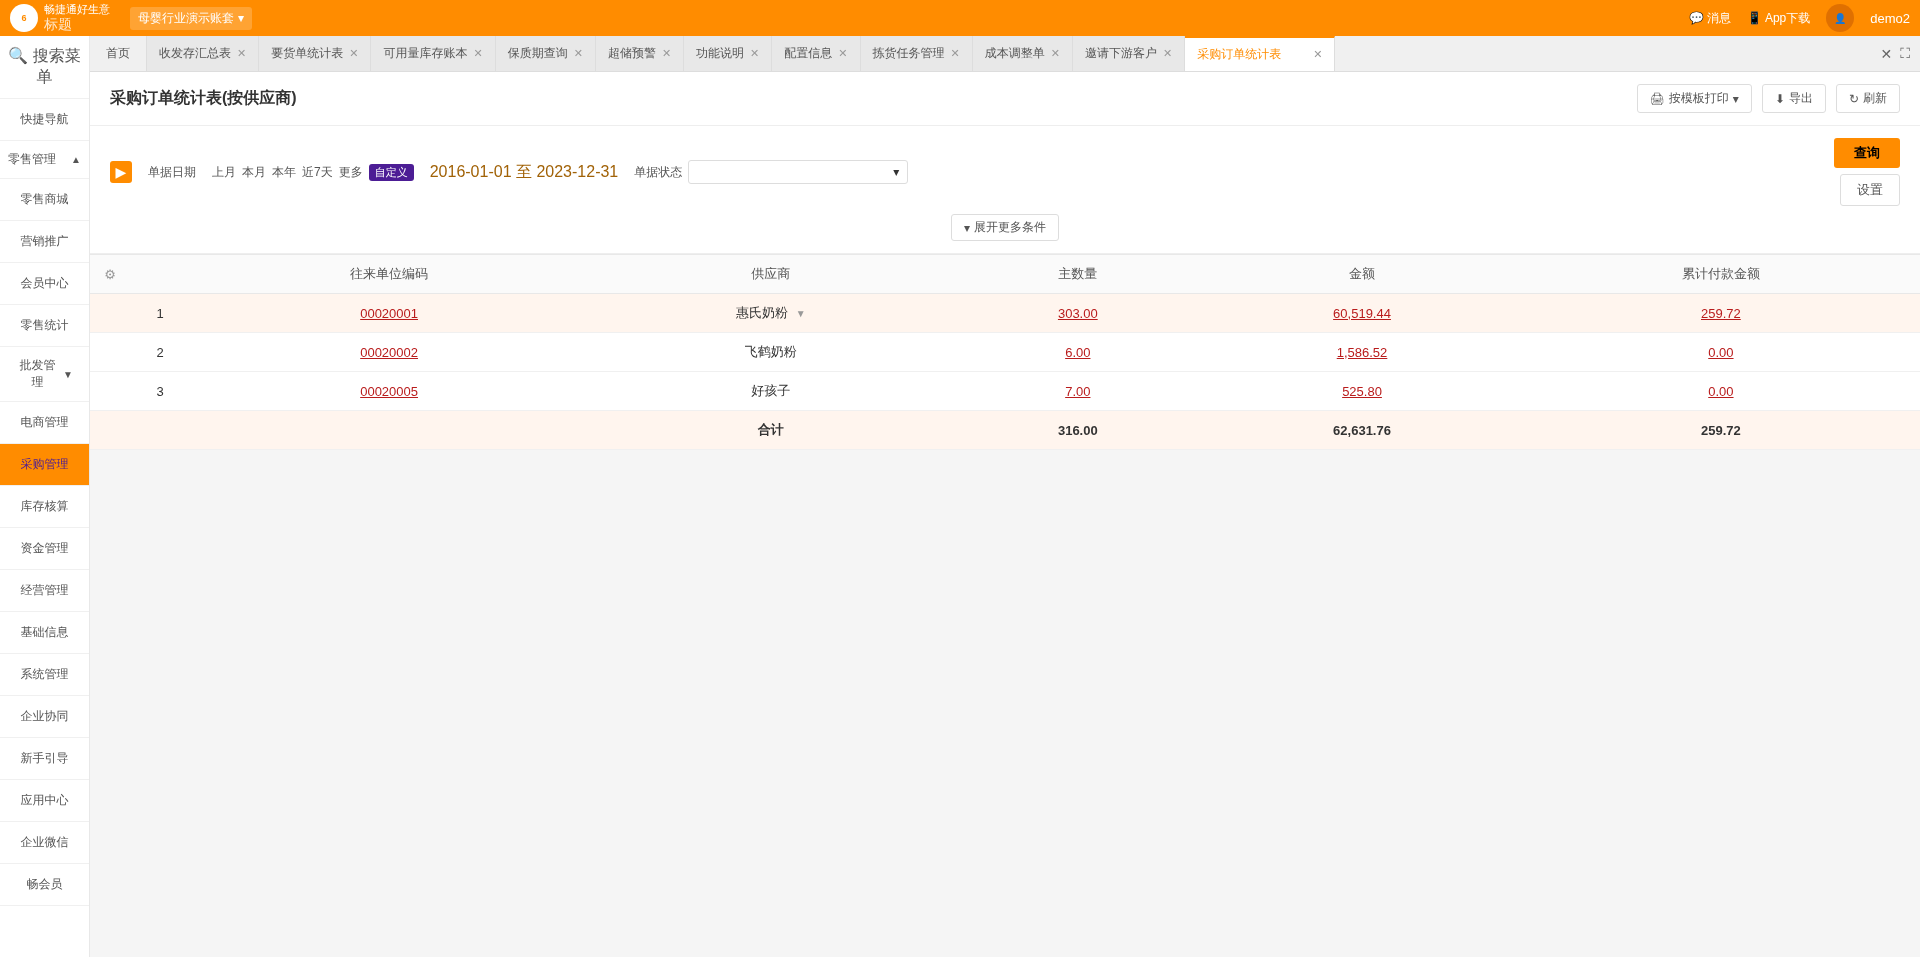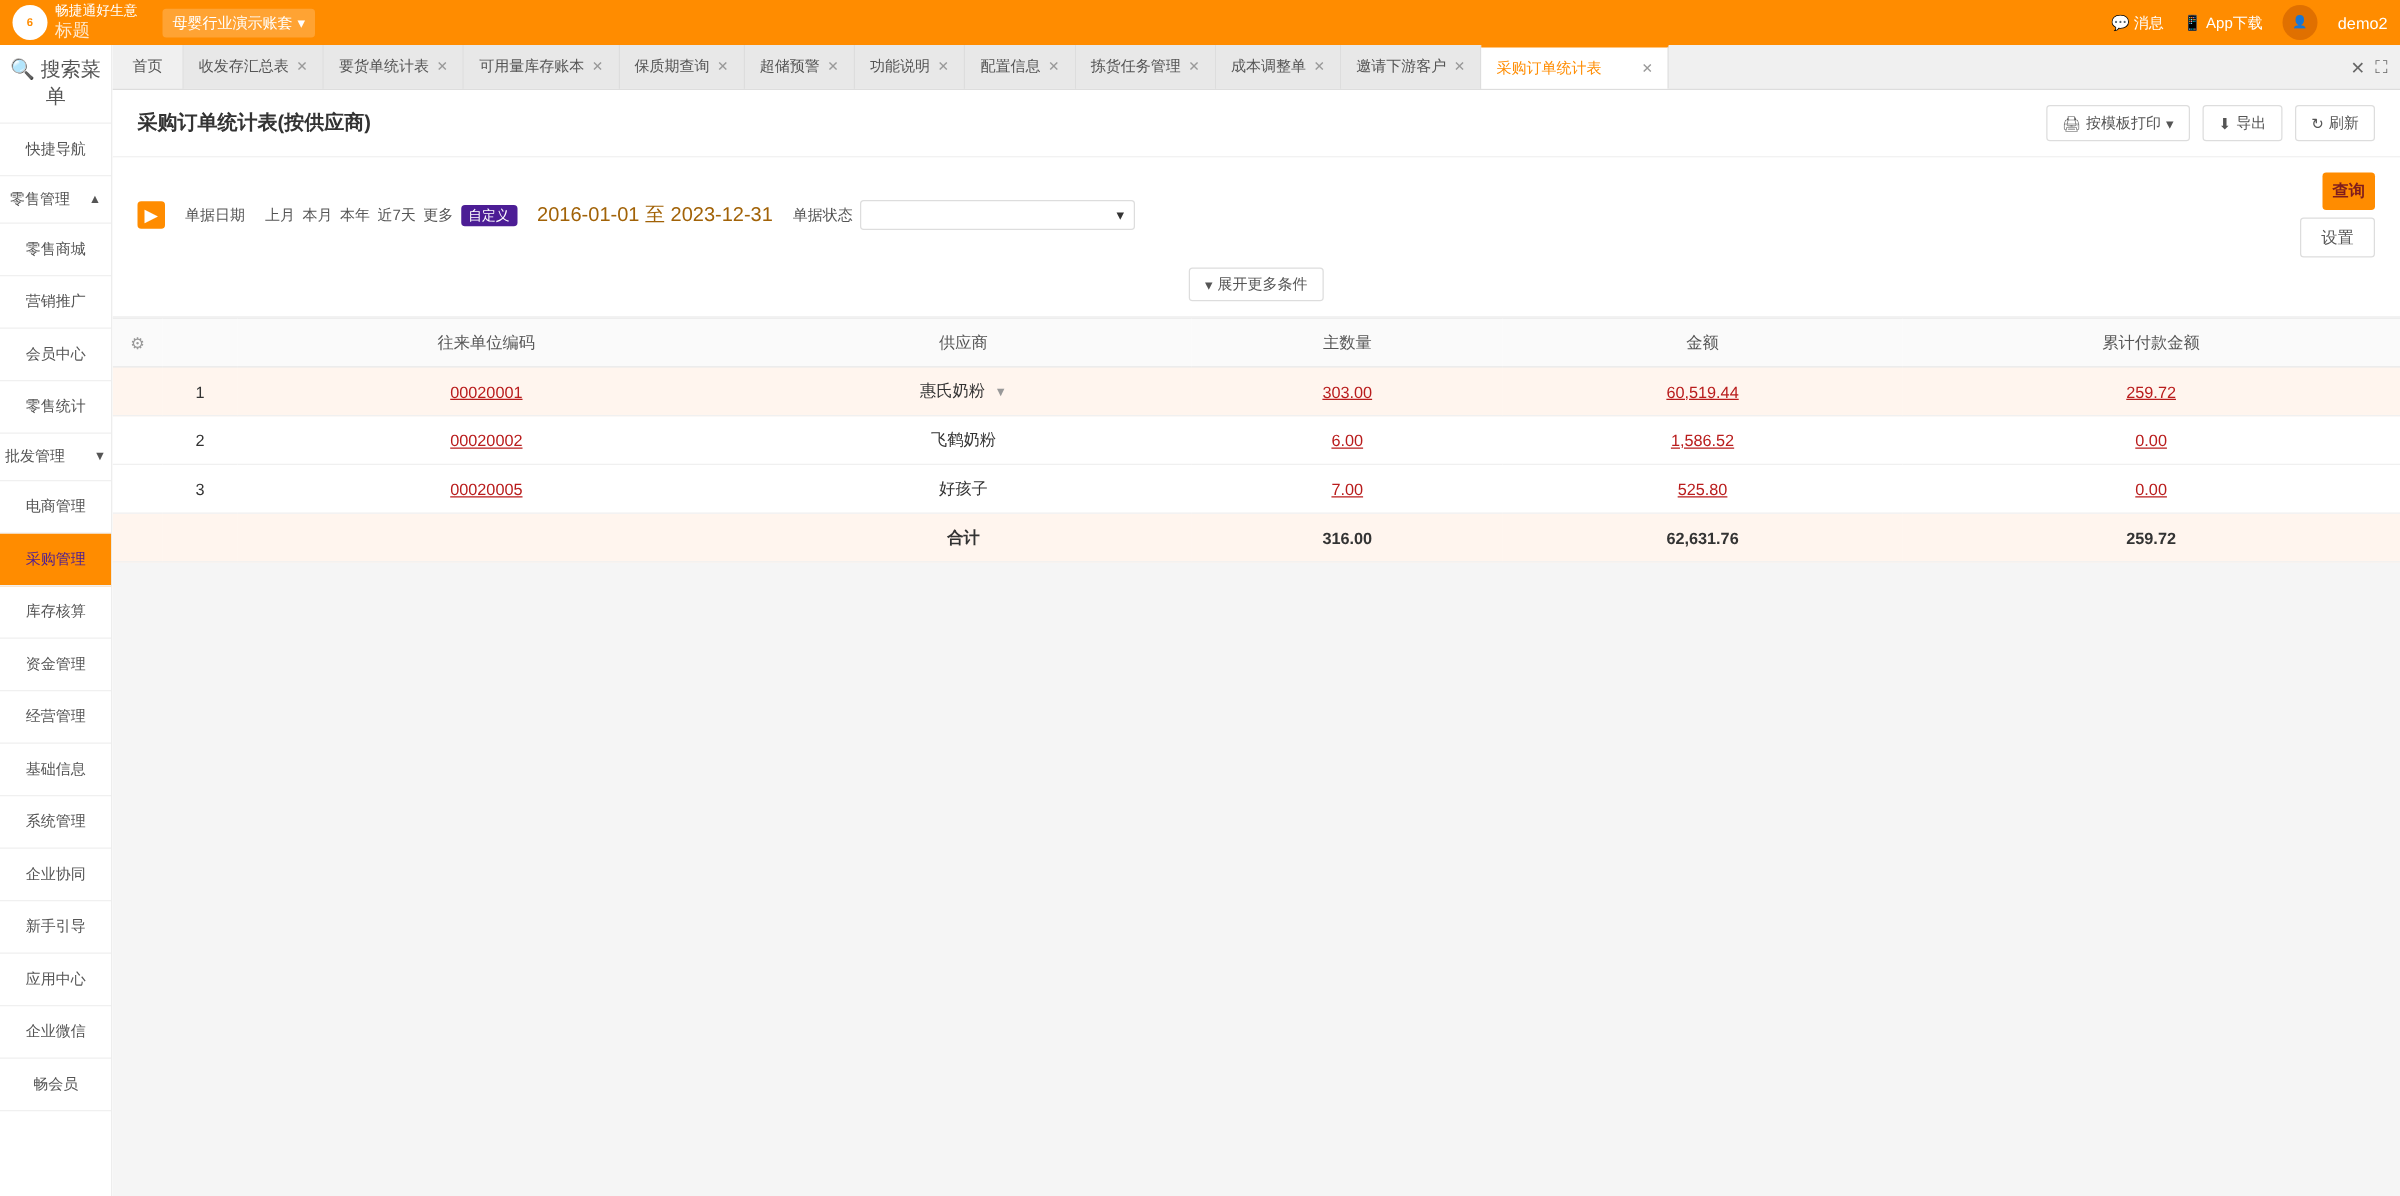--- a/index.html
+++ b/index.html
@@ -55,21 +55,21 @@
     .filter-row { display: flex; align-items: center; gap: 16px; flex-wrap: wrap; }
     .filter-toggle { width: 22px; height: 22px; background: #ff8c00; color: #fff; border: none; border-radius: 3px; cursor: pointer; font-size: 14px; display: flex; align-items: center; justify-content: center; }
     .filter-label { font-size: 12px; color: #555; white-space: nowrap; }
     .date-shortcuts { display: flex; gap: 6px; align-items: center; }
     .date-shortcut { font-size: 12px; color: #555; cursor: pointer; }
     .date-custom-badge { background: #4c1d95; color: #fff; font-size: 11px; padding: 1px 6px; border-radius: 3px; cursor: pointer; }
     .date-range { font-size: 16px; color: #a16207; }
     .filter-field { display: flex; align-items: center; gap: 6px; flex: 1; }
     .filter-select { border: 1px solid #ddd; padding: 4px 8px; border-radius: 3px; font-size: 12px; min-width: 200px; background: #fff; cursor: pointer; display: flex; align-items: center; justify-content: space-between; }
     .filter-input { border: 1px solid #ddd; padding: 4px 8px; border-radius: 3px; font-size: 12px; flex: 1; background: #fff; }
-    .btn-query { background: #ff8c00; color: #7f1d1d; border: none; padding: 6px 8px; border-radius: 3px; cursor: pointer; font-size: 13px; font-weight: bold; }
+    .btn-query { background: #ff8c00; color: #000000; border: none; padding: 6px 20px; border-radius: 3px; cursor: pointer; font-size: 13px; font-weight: bold; }
     .btn-settings { background: #fff; border: 1px solid #ddd; padding: 6px 16px; border-radius: 3px; cursor: pointer; font-size: 13px; color: #555; }
     .btn-expand { background: #fff; border: 1px solid #ddd; padding: 4px 12px; border-radius: 3px; cursor: pointer; font-size: 12px; color: #555; display: flex; align-items: center; gap: 4px; margin: 8px auto 0; }
     .expand-row { text-align: center; margin-top: 8px; }
 
     
     .table-area { background: #fff; margin: 0; }
     .data-table { width: 100%; border-collapse: collapse; }
     .data-table th { background: #fafafa; border-bottom: 1px solid #e8e8e8; border-top: 1px solid #e8e8e8; padding: 10px 12px; font-size: 13px; color: #555; font-weight: normal; text-align: center; }
     .data-table td { border-bottom: 1px solid #f0f0f0; padding: 10px 12px; font-size: 13px; color: #333; text-align: center; }
     .data-table tr:first-child td { background: #fff5ee; }
@@ -143,21 +143,21 @@
       </div>
       <div class="sidebar-item">
         <span>营销推广</span>
       </div>
       <div class="sidebar-item">
         <span>会员中心</span>
       </div>
       <div class="sidebar-item">
         <span>零售统计</span>
       </div>
-      <div class="sidebar-item" style="justify-content:space-between;padding:10px 4px;">
+      <div class="sidebar-item" style="justify-content:space-between;padding:10px 16px;">
         <span>批发管理</span>
         <span class="expand-icon">▼</span>
       </div>
       <div class="sidebar-item">
         <span>电商管理</span>
       </div>
       <div class="sidebar-item active">
         <span>采购管理</span>
       </div>
       <div class="sidebar-item">

